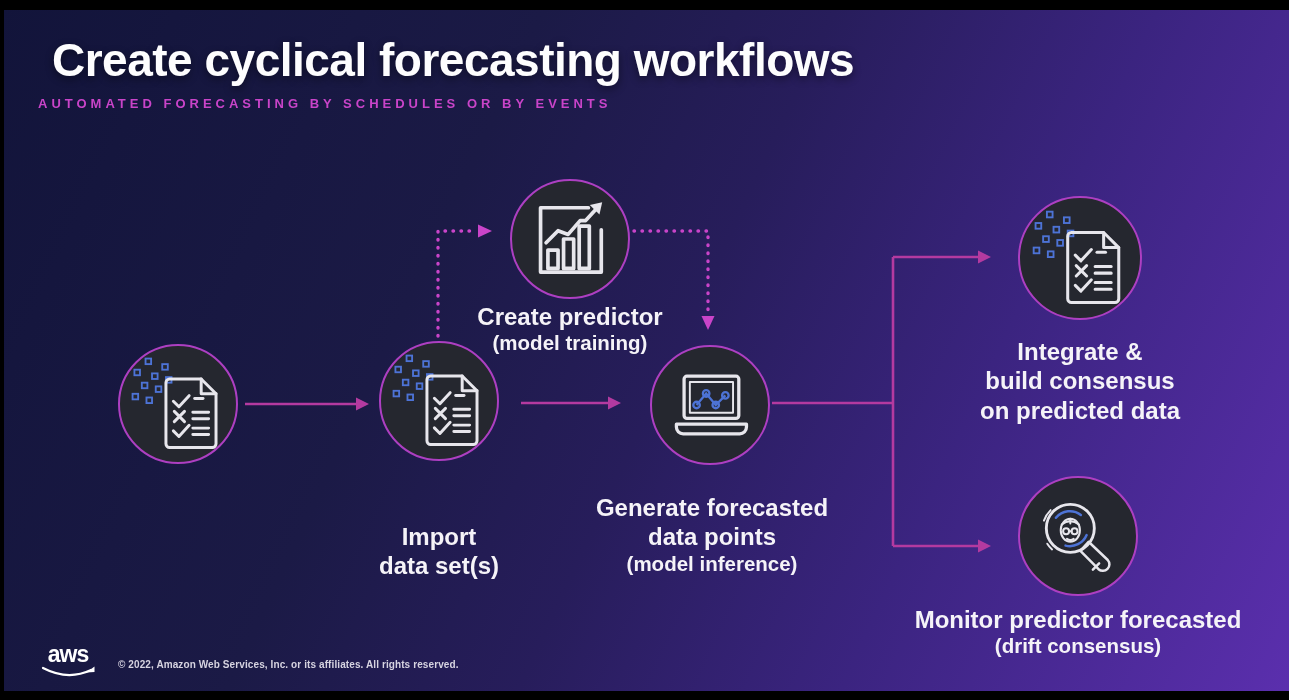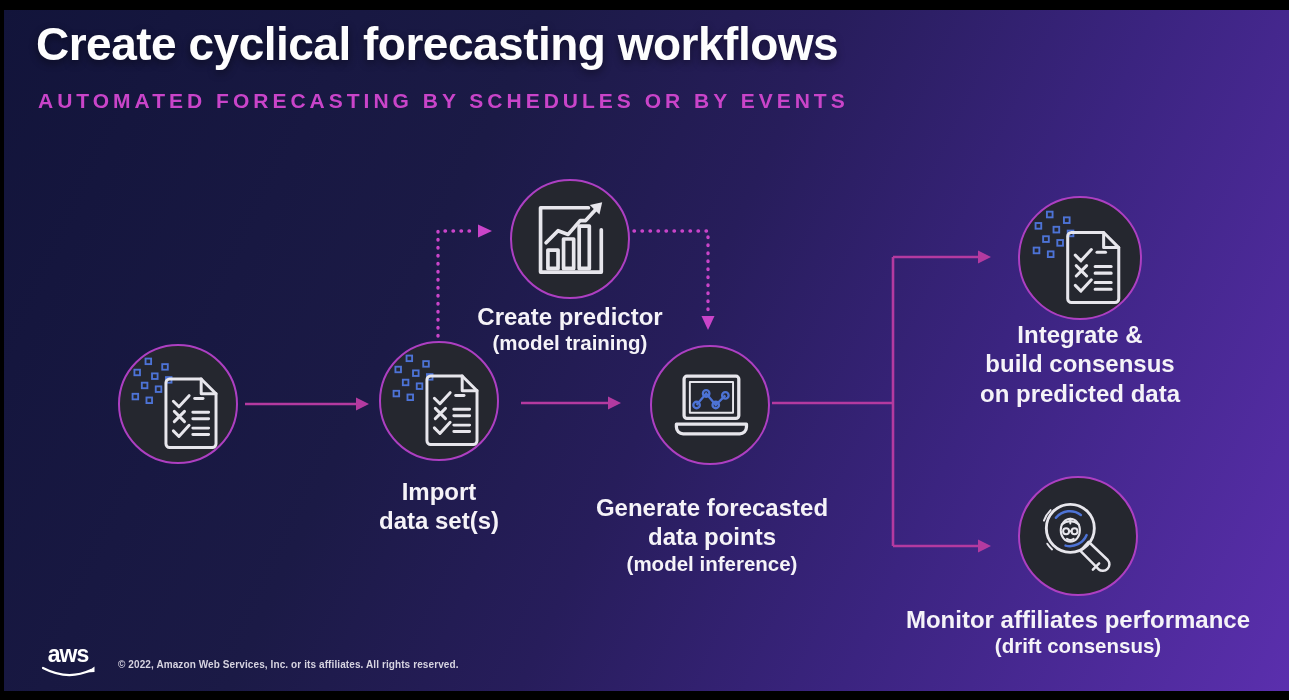--- a/index.html
+++ b/index.html
@@ -11,28 +11,28 @@
   .slide{
     position:absolute;inset:0;
     background:linear-gradient(115deg, var(--bg-navy) 0%, #1b1a46 34%, #271d5b 52%, #3b2480 72%, var(--bg-purple) 100%);
   }
   .letterbox{position:absolute;background:#000;z-index:30;}
   .letterbox.top{left:0;top:0;width:1289px;height:10px;}
   .letterbox.bottom{left:0;bottom:0;width:1289px;height:9px;}
   .letterbox.left{left:0;top:0;width:4px;height:700px;}
 
   .title{
-    position:absolute;left:36px;top:20px;margin:0;
+    position:absolute;left:36px;top:20px;margin:16px;
     font-size:46px;line-height:1.05;font-weight:800;
     color:#fdfdfe;letter-spacing:-0.5px;
     text-shadow:0 3px 8px rgba(0,0,0,.45);
   }
   .subtitle{
-    position:absolute;left:38px;top:89px;
-    font-size:21px;font-weight:700;letter-spacing:4px;
+    position:absolute;left:38px;top:96px;
+    font-size:13px;font-weight:700;letter-spacing:4px;
     color:var(--accent-magenta);
   }
 
   .connectors{position:absolute;left:0;top:0;z-index:1;pointer-events:none;}
   .conn{stroke:var(--arrow-magenta);stroke-width:2.6;fill:none;}
   .conn-head{fill:var(--arrow-magenta);stroke:none;}
   .conn-dotted{stroke:var(--accent-magenta);stroke-width:3.4;fill:none;stroke-linecap:round;stroke-dasharray:0.5 7.5;}
   .conn-dotted-head{fill:var(--accent-magenta);stroke:none;}
 
   .node-circle{
@@ -54,24 +54,24 @@
   .label-sub{font-size:20.5px;line-height:1.2;white-space:pre-line;}
 
   .pos-extract{left:118px;top:344px;}
   .pos-import{left:379px;top:341px;}
   .pos-predictor{left:510px;top:179px;}
   .pos-generate{left:650px;top:345px;}
   .pos-integrate{left:1018px;top:196px;width:124px;height:124px;}
   .pos-monitor{left:1018px;top:476px;}
 
   .lbl-extract{left:59px;top:497px;width:240px;}
-  .lbl-import{left:339px;top:477px;width:200px;}
+  .lbl-import{left:339px;top:522px;width:200px;}
   .lbl-predictor{left:450px;top:302px;width:240px;}
   .lbl-generate{left:590px;top:493px;width:244px;}
-  .lbl-integrate{left:958px;top:320px;width:244px;}
+  .lbl-integrate{left:958px;top:337px;width:244px;}
   .lbl-monitor{left:896px;top:605px;width:364px;}
 
   .footer-logo{position:absolute;left:38px;top:643px;z-index:5;width:60px;text-align:center;}
   .footer-logo .aws-text{
     color:#fff;font-size:23px;font-weight:700;letter-spacing:-1px;line-height:1;
     display:block;
   }
   .copyright{
     position:absolute;left:118px;top:659px;z-index:5;
     font-size:10px;font-weight:700;color:#d6d3e0;letter-spacing:.1px;
@@ -237,21 +237,21 @@
   <div class="node-label lbl-predictor">
     <div class="label-main">Create predictor</div>
     <div class="label-sub">(model training)</div>
   </div>
   <div class="node-label lbl-integrate">
     <div class="label-main">Integrate &amp;
 build consensus
 on predicted data</div>
   </div>
   <div class="node-label lbl-monitor">
-    <div class="label-main">Monitor affiliates performance</div>
+    <div class="label-main">Monitor predictor forecasted</div>
     <div class="label-sub">(drift consensus)</div>
   </div>
 
   <div class="footer-logo">
     <span class="aws-text">aws</span>
     <svg width="58" height="15" viewBox="0 0 58 15">
       <path d="M4 2 Q29 15 52 4" stroke="#ffffff" stroke-width="2.2" fill="none" stroke-linecap="round"></path>
       <polygon points="55.5,0.5 47.5,6.5 55.5,6" fill="#ffffff"></polygon>
     </svg>
   </div>

